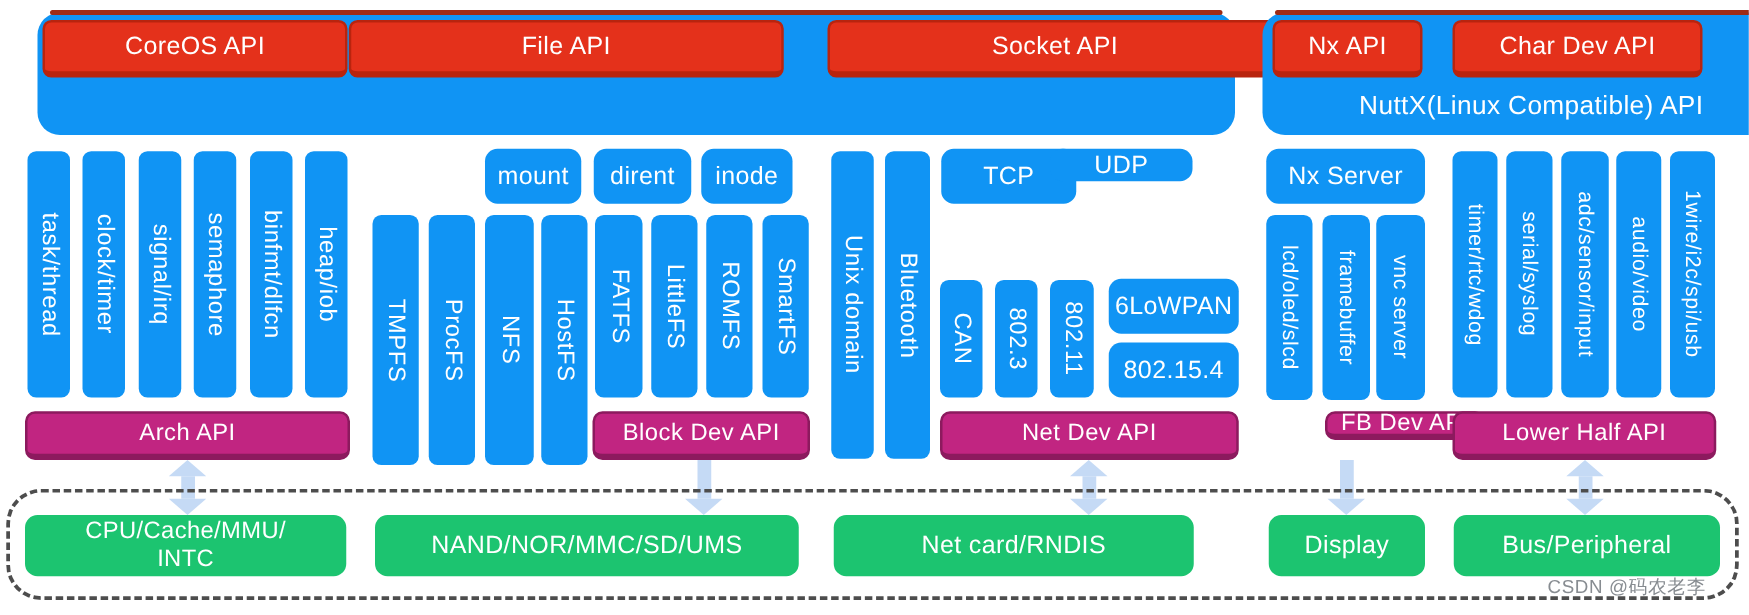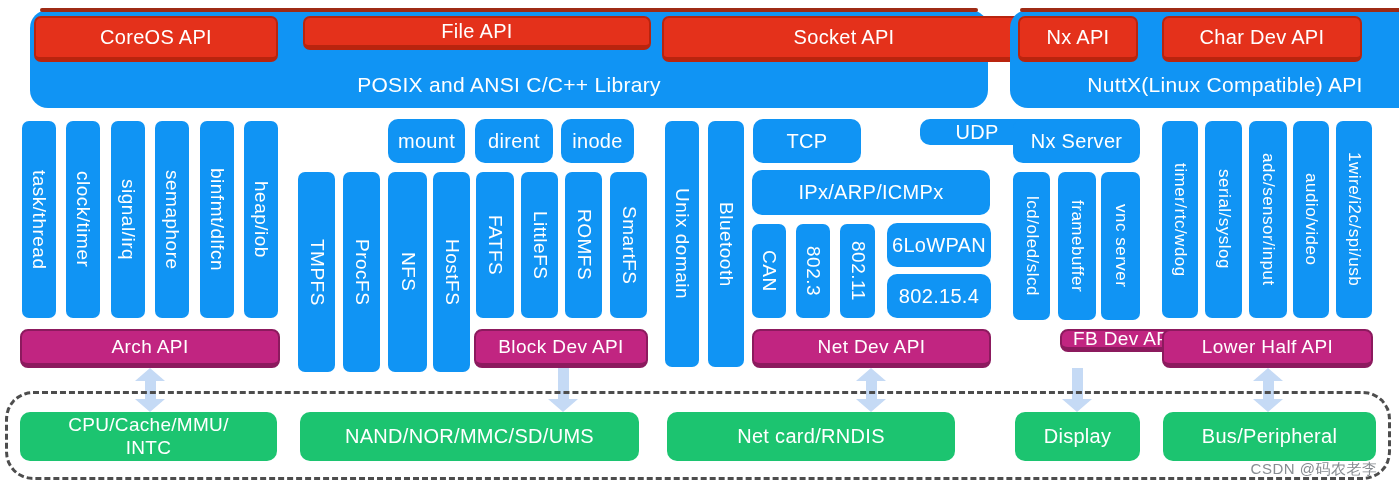--- a/index.html
+++ b/index.html
@@ -41,33 +41,32 @@
   .hw{position:absolute;top:412px;height:49px;background:var(--green);border-radius:10px;color:#fff;display:flex;align-items:center;justify-content:center;font-size:20px;letter-spacing:.3px;text-align:center;}
   .hw.two{white-space:pre-line;font-size:19px;line-height:1.18;}
 
   
   .arrow{position:absolute;width:30px;height:44px;display:flex;flex-direction:column;align-items:center;}
   .arrow i{display:block;}
   .arrow .shaft{flex:1;width:11px;background:var(--arrow);}
   .arrow .head-up{width:0;height:0;border-left:15px solid transparent;border-right:15px solid transparent;border-bottom:13px solid var(--arrow);}
   .arrow .head-down{width:0;height:0;border-left:15px solid transparent;border-right:15px solid transparent;border-top:13px solid var(--arrow);}
 
-  .watermark{position:absolute;left:1238px;top:460px;width:152px;text-align:center;font-size:15px;color:rgba(125,130,136,.92);letter-spacing:.5px;}
+  .watermark{position:absolute;left:1238px;top:460px;width:152px;text-align:left;font-size:15px;color:rgba(125,130,136,.92);letter-spacing:.5px;}
 </style>
 </head>
 <body>
 
 <div class="stage">
 
   <div class="banner" style="left:30px;top:10px;width:958px;height:98px">
     <div class="topline"></div>
     <div class="red-btn" style="left:4px;top:6px;width:244px;height:46px">CoreOS API</div>
-    <div class="red-btn" style="left:273px;top:6px;width:348px;height:34px">File API</div>
+    <div class="red-btn" style="left:249px;top:6px;width:348px;height:46px">File API</div>
     <div class="red-btn" style="left:632px;top:6px;width:364px;height:46px">Socket API</div>
-    <div class="banner-label">POSIX and ANSI C/C++ Library</div>
   </div>
 
   <div class="banner" style="left:1010px;top:10px;width:430px;height:98px">
     <div class="topline"></div>
     <div class="red-btn" style="left:8px;top:6px;width:120px;height:46px">Nx API</div>
     <div class="red-btn" style="left:152px;top:6px;width:200px;height:46px">Char Dev API</div>
     <div class="banner-label">NuttX(Linux Compatible) API</div>
   </div>
 
   <div class="vbar" style="left:22px;top:121px;width:34px;height:197px">task/thread</div>
@@ -91,22 +90,21 @@
   <div class="vbar" style="left:521px;top:172px;width:37px;height:146px">LittleFS</div>
   <div class="vbar" style="left:565px;top:172px;width:37px;height:146px">ROMFS</div>
   <div class="vbar" style="left:610px;top:172px;width:37px;height:146px">SmartFS</div>
 
   <div class="api" style="left:474px;top:329px;width:174px;height:39px">Block Dev API</div>
 
   <div class="vbar" style="left:665px;top:121px;width:34px;height:246px">Unix domain</div>
   <div class="vbar" style="left:708px;top:121px;width:36px;height:246px">Bluetooth</div>
 
   <div class="bbox" style="left:753px;top:119px;width:108px;height:44px">TCP</div>
-  <div class="bbox" style="left:920px;top:119px;width:114px;height:26px">UDP</div>
-  <div class="bbox" style="left:752px;top:170px;width:238px;height:45px">IPx/ARP/ICMPx</div>
+  <div class="bbox" style="left:840px;top:119px;width:114px;height:26px">UDP</div>
 
   <div class="vbar" style="left:752px;top:224px;width:34px;height:94px">CAN</div>
   <div class="vbar" style="left:796px;top:224px;width:34px;height:94px">802.3</div>
   <div class="vbar" style="left:840px;top:224px;width:35px;height:94px">802.11</div>
 
   <div class="bbox" style="left:887px;top:223px;width:104px;height:44px">6LoWPAN</div>
   <div class="bbox" style="left:887px;top:274px;width:104px;height:44px">802.15.4</div>
 
   <div class="api" style="left:752px;top:329px;width:239px;height:39px">Net Dev API</div>
 

